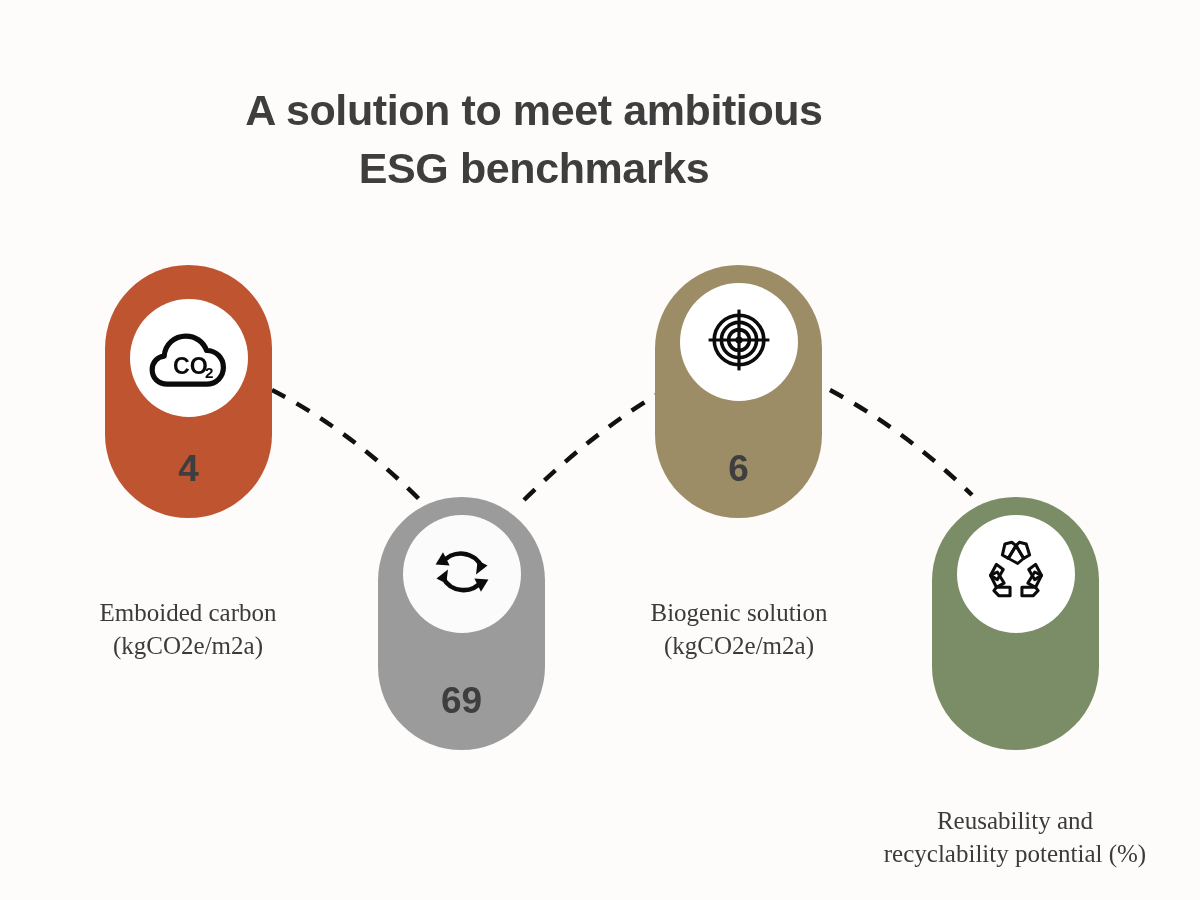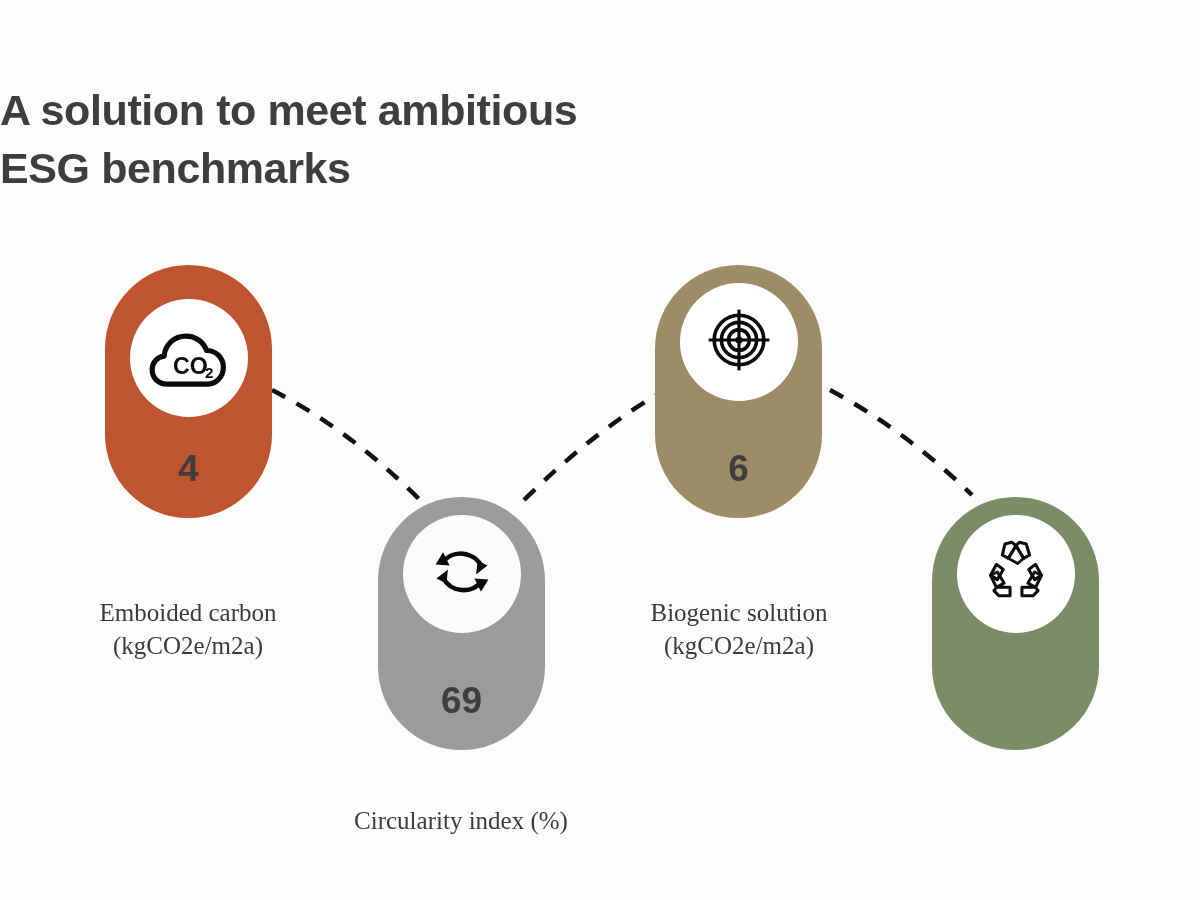--- a/index.html
+++ b/index.html
@@ -20,20 +20,21 @@
     width: 1200px;
     height: 900px;
   }
 
   
   .title {
     position: absolute;
     left: 0;
     top: 82px;
     width: 1068px;
+    text-align: center;
     font-family: "Liberation Sans", sans-serif;
     font-weight: bold;
     font-size: 43px;
     line-height: 1.34;
     letter-spacing: -0.4px;
     color: #3e3e3e;
     white-space: pre-line;
   }
 
   
@@ -148,21 +149,20 @@
           <polygon points="17,16 25,32 8,31" fill="#0b0b0b"></polygon>
           <polygon points="71,32 57,43 59,26" fill="#0b0b0b"></polygon>
           <path d="M64 51 A28 28 0 0 1 17 47" fill="none" stroke="#0b0b0b" stroke-width="5.5" stroke-linecap="butt"></path>
           <polygon points="63,64 55,48 72,49" fill="#0b0b0b"></polygon>
           <polygon points="9,48 23,37 21,54" fill="#0b0b0b"></polygon>
         </svg>
       </div>
     </div>
     <div class="pill-value" style="top:185px;">69</div>
   </div>
-  <div class="caption" style="left:311px; top:768px; width:300px;">Circularity index (%)</div>
 
   <div class="pill" style="left:655px; top:265px; width:167px; height:253px; background:#9c8d67;">
     <div class="pin" style="top:18px; width:118px; height:130px;">
       <div class="pin-head" style="width:118px; height:118px;"></div>
       <div class="pin-tail" style="left:29px; top:46px; width:60px; height:60px;"></div>
       <div class="pin-icon" style="left:27px; top:25px; width:64px; height:64px;">
         <svg viewBox="0 0 80 80" width="64" height="64" aria-hidden="true">
           <line x1="40" y1="2" x2="40" y2="78" stroke="#0b0b0b" stroke-width="4"></line>
           <line x1="2" y1="40" x2="78" y2="40" stroke="#0b0b0b" stroke-width="4"></line>
           <circle cx="40" cy="40" r="31" fill="none" stroke="#0b0b0b" stroke-width="4.5"></circle>
@@ -191,14 +191,16 @@
             <path d="M10 44 L17 58 L26 53 L18 40 Z"></path>
             <path d="M17 58 L33 58 L33 68 L20 68 L14 62 Z"></path>
             <path d="M63 31 L70 44 L62 49 L55 37 Z"></path>
             <path d="M70 44 L63 58 L54 53 L62 40 Z"></path>
             <path d="M63 58 L47 58 L47 68 L60 68 L66 62 Z"></path>
           </g>
         </svg>
       </div>
     </div>
   </div>
+  <div class="caption" style="left:855px; top:768px; width:320px;">Reusability and
+recyclability potential (%)</div>
 
 </div>
 
 </body></html>

